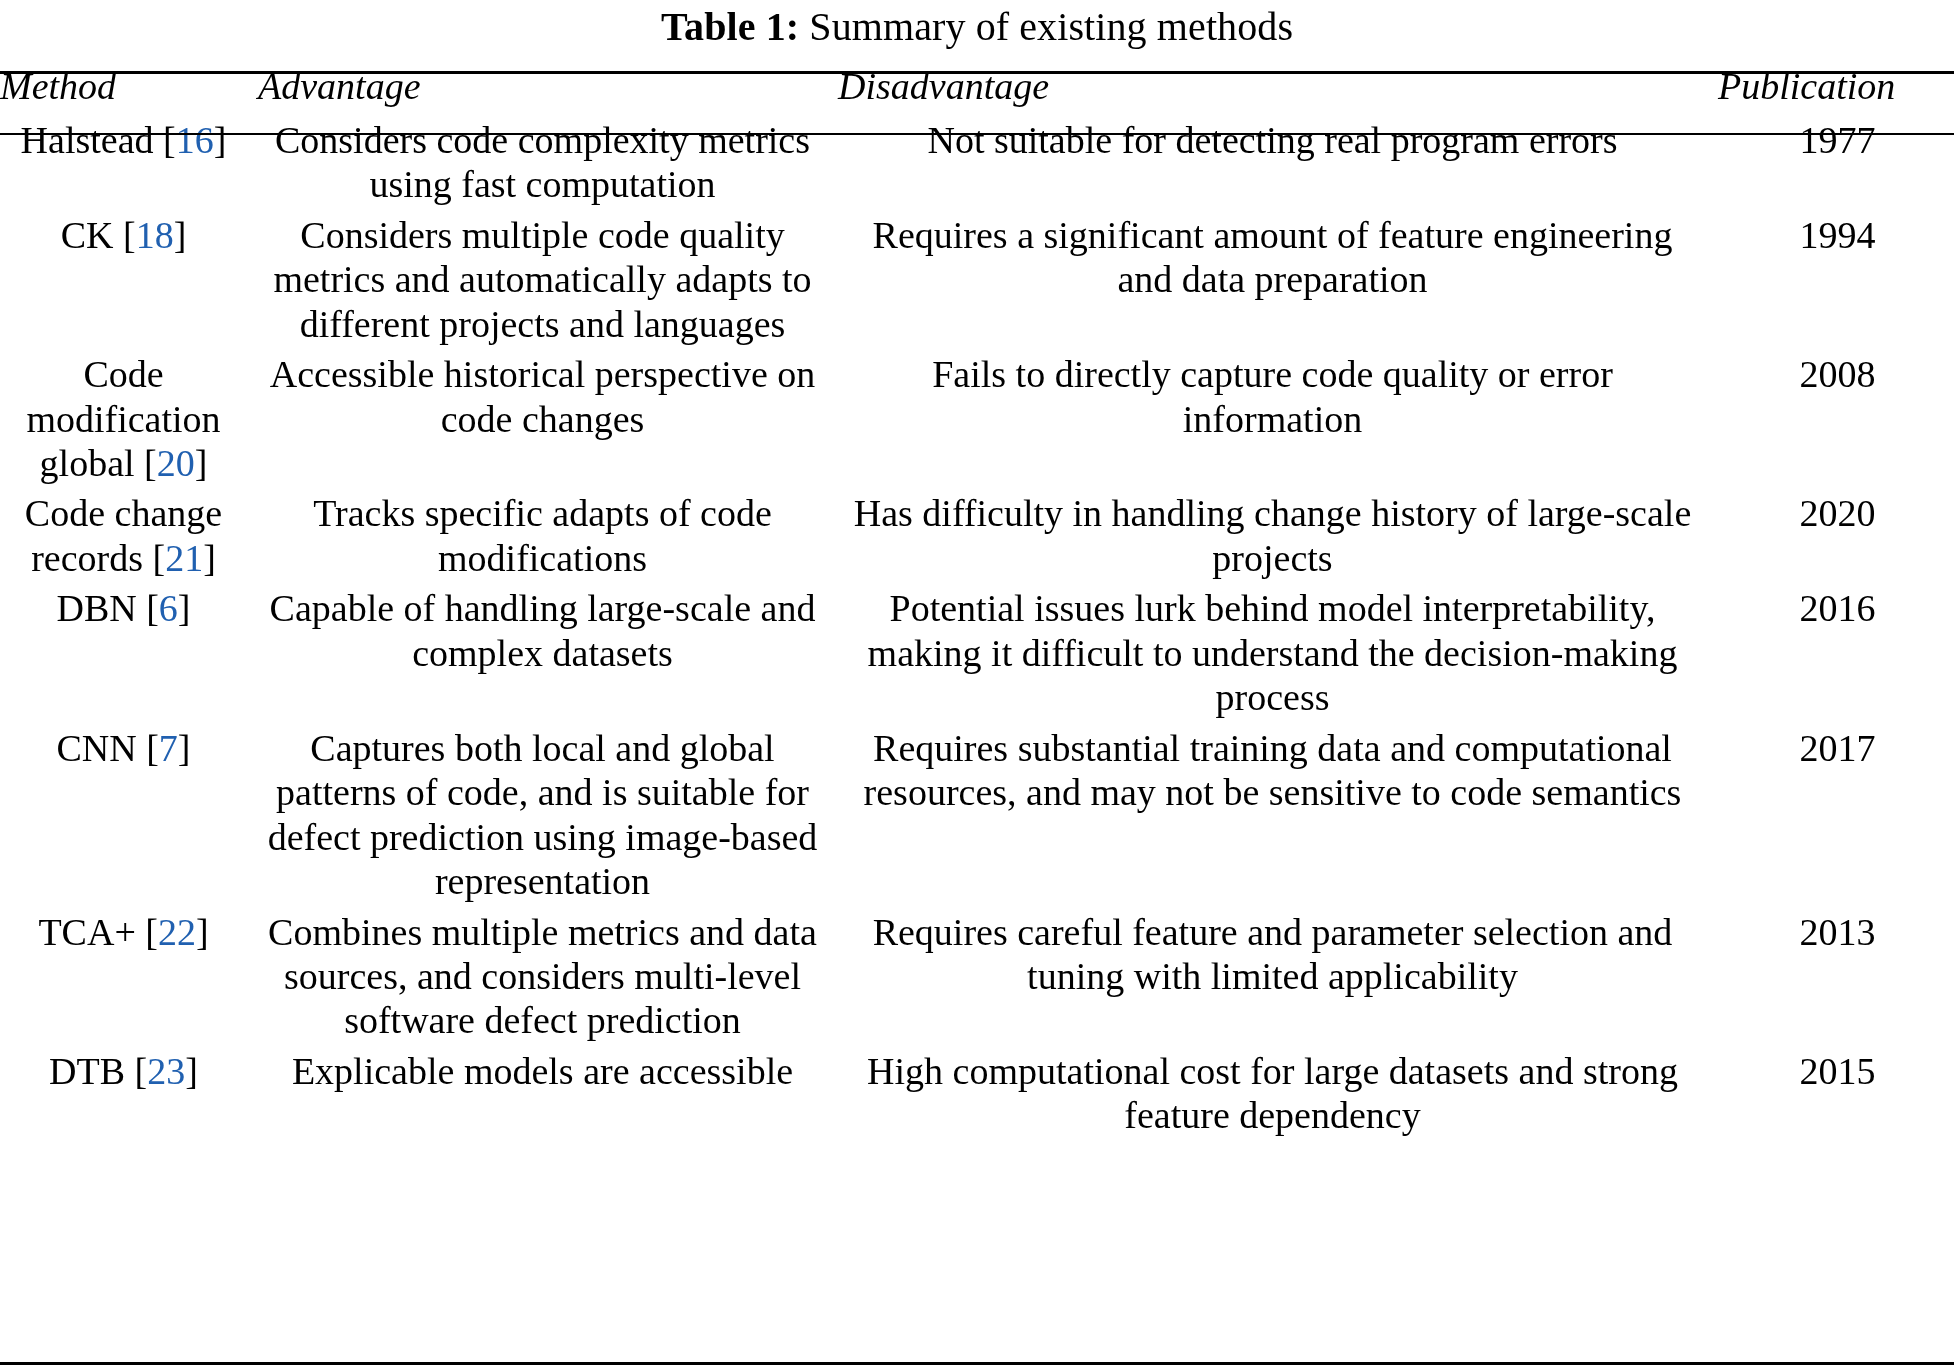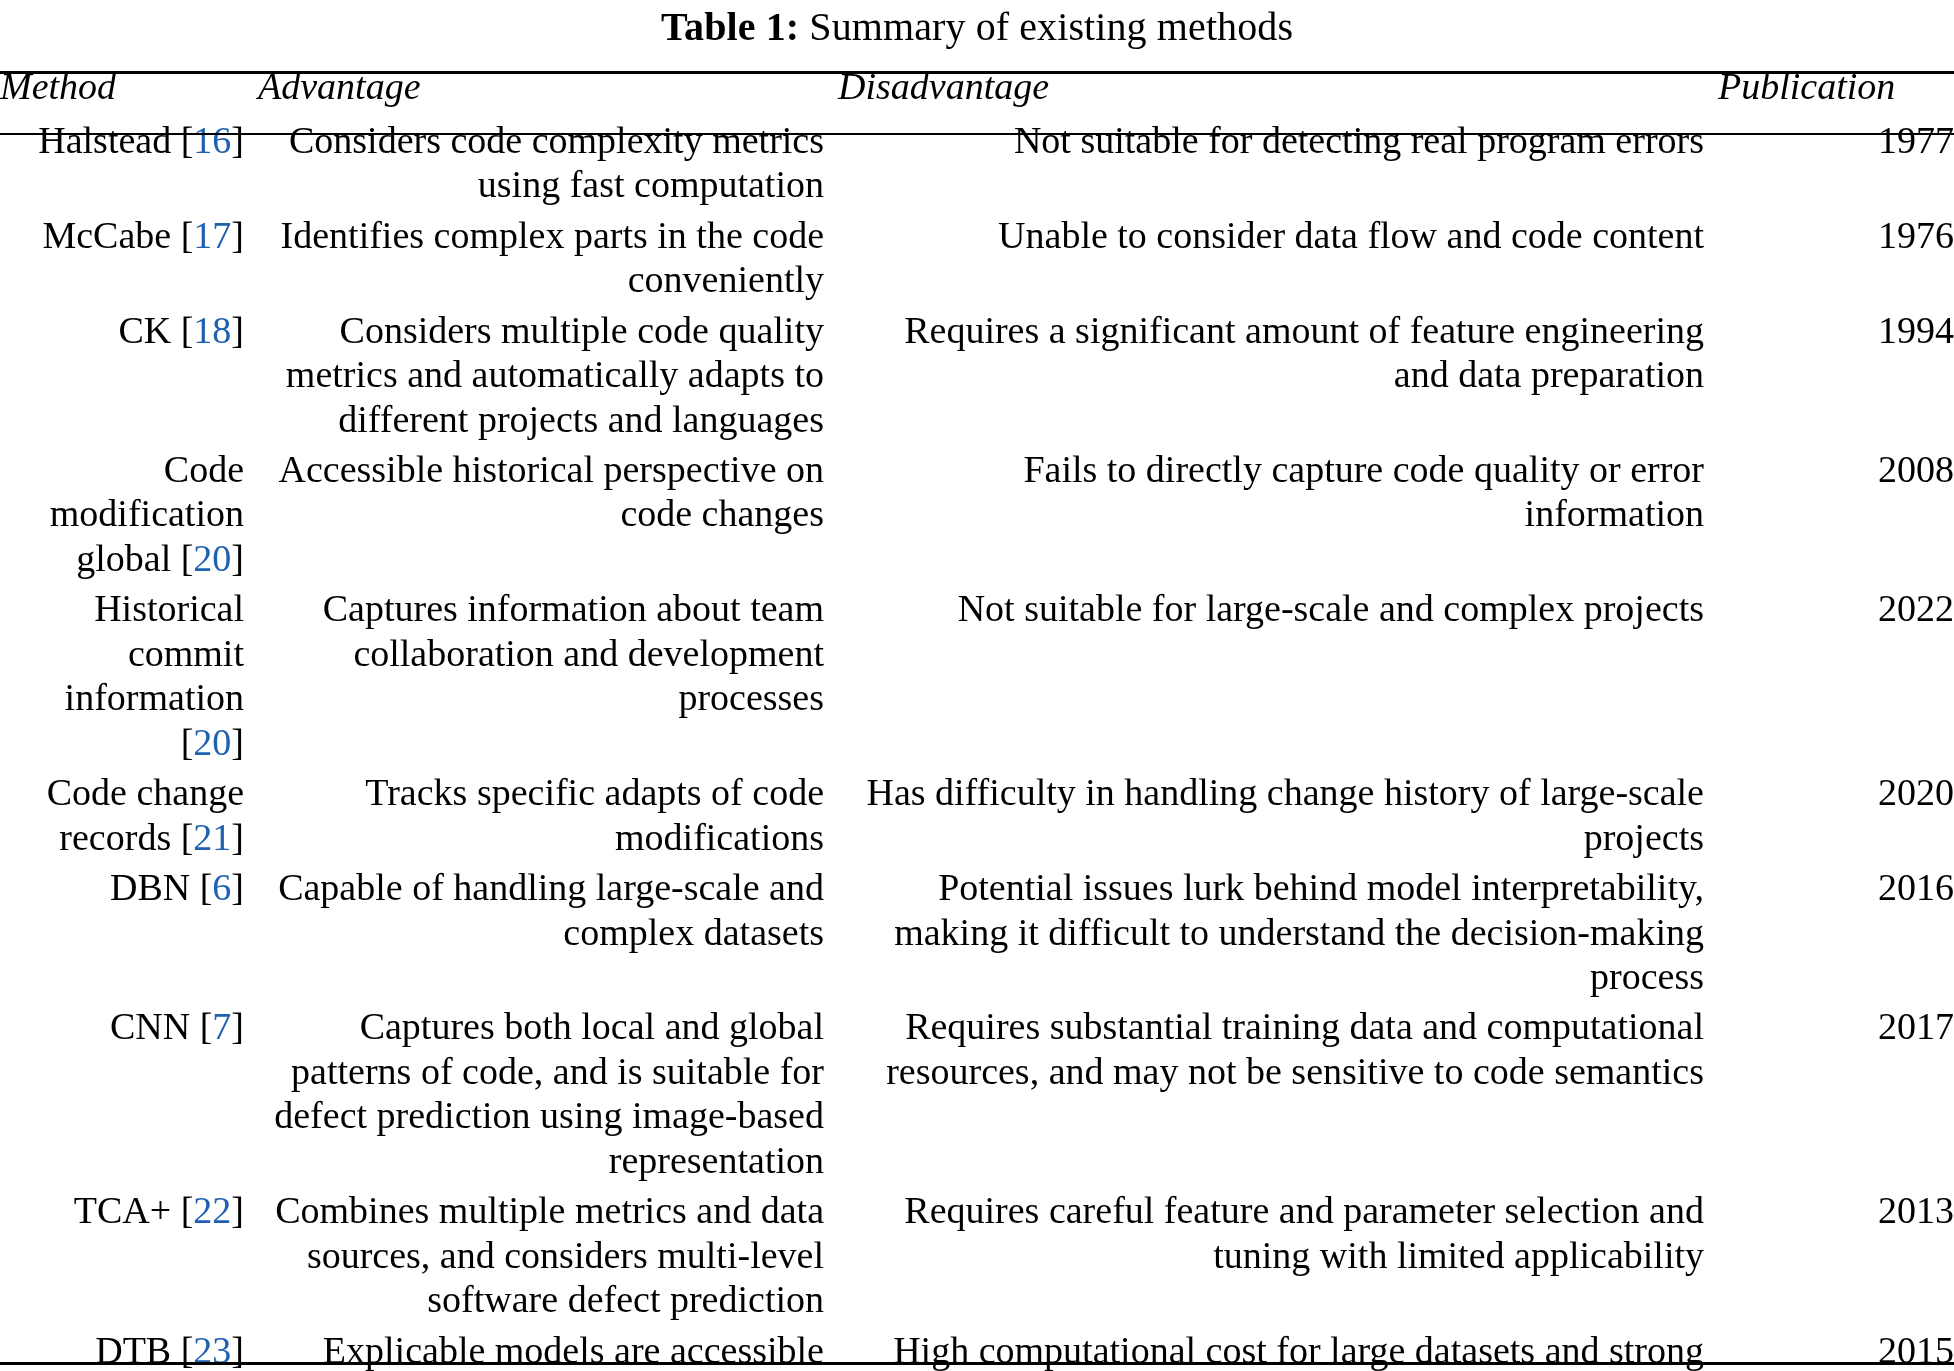--- a/index.html
+++ b/index.html
@@ -54,21 +54,21 @@
     text-align: left;
     font-weight: normal;
     vertical-align: bottom;
     padding: 0 12px 6px 0;
     line-height: 1.18;
     white-space: nowrap;
     font-style: italic;
   }
 
   table.summary tbody td {
-    text-align: right;
+    text-align: center;
     vertical-align: top;
     padding: 3px 14px 3px 3px;
     line-height: 1.17;
   }
 
   table.summary td.pub, table.summary th.pub {
     padding-right: 0;
     white-space: nowrap;
     margin-left: 16px;
   }
@@ -136,42 +136,30 @@
       </tr>
     </thead>
     <tbody id="table-body">
         <tr>
           <td><span>Halstead</span> <span class="brk">[</span><span class="cite">16</span><span class="brk">]</span></td>
           <td>Considers code complexity metrics using fast computation</td>
           <td>Not suitable for detecting real program errors</td>
           <td class="pub">1977</td>
         </tr>
         <tr>
-          <td><span>McCabe</span> <span class="brk">[</span><span class="cite">17</span><span class="brk">]</span></td>
-          <td>Identifies complex parts in the code conveniently</td>
-          <td>Unable to consider data flow and code content</td>
-          <td class="pub">1976</td>
-        </tr>
-        <tr>
           <td><span>CK</span> <span class="brk">[</span><span class="cite">18</span><span class="brk">]</span></td>
           <td>Considers multiple code quality metrics and automatically adapts to different projects and languages</td>
           <td>Requires a significant amount of feature engineering and data preparation</td>
           <td class="pub">1994</td>
         </tr>
         <tr>
           <td><span>Code modification global</span> <span class="brk">[</span><span class="cite">20</span><span class="brk">]</span></td>
           <td>Accessible historical perspective on code changes</td>
           <td>Fails to directly capture code quality or error information</td>
           <td class="pub">2008</td>
-        </tr>
-        <tr>
-          <td><span>Historical commit information</span> <span class="brk">[</span><span class="cite">20</span><span class="brk">]</span></td>
-          <td>Captures information about team collaboration and development processes</td>
-          <td>Not suitable for large-scale and complex projects</td>
-          <td class="pub">2022</td>
         </tr>
         <tr>
           <td><span>Code change records</span> <span class="brk">[</span><span class="cite">21</span><span class="brk">]</span></td>
           <td>Tracks specific adapts of code modifications</td>
           <td>Has difficulty in handling change history of large-scale projects</td>
           <td class="pub">2020</td>
         </tr>
         <tr>
           <td><span>DBN</span> <span class="brk">[</span><span class="cite">6</span><span class="brk">]</span></td>
           <td>Capable of handling large-scale and complex datasets</td>

